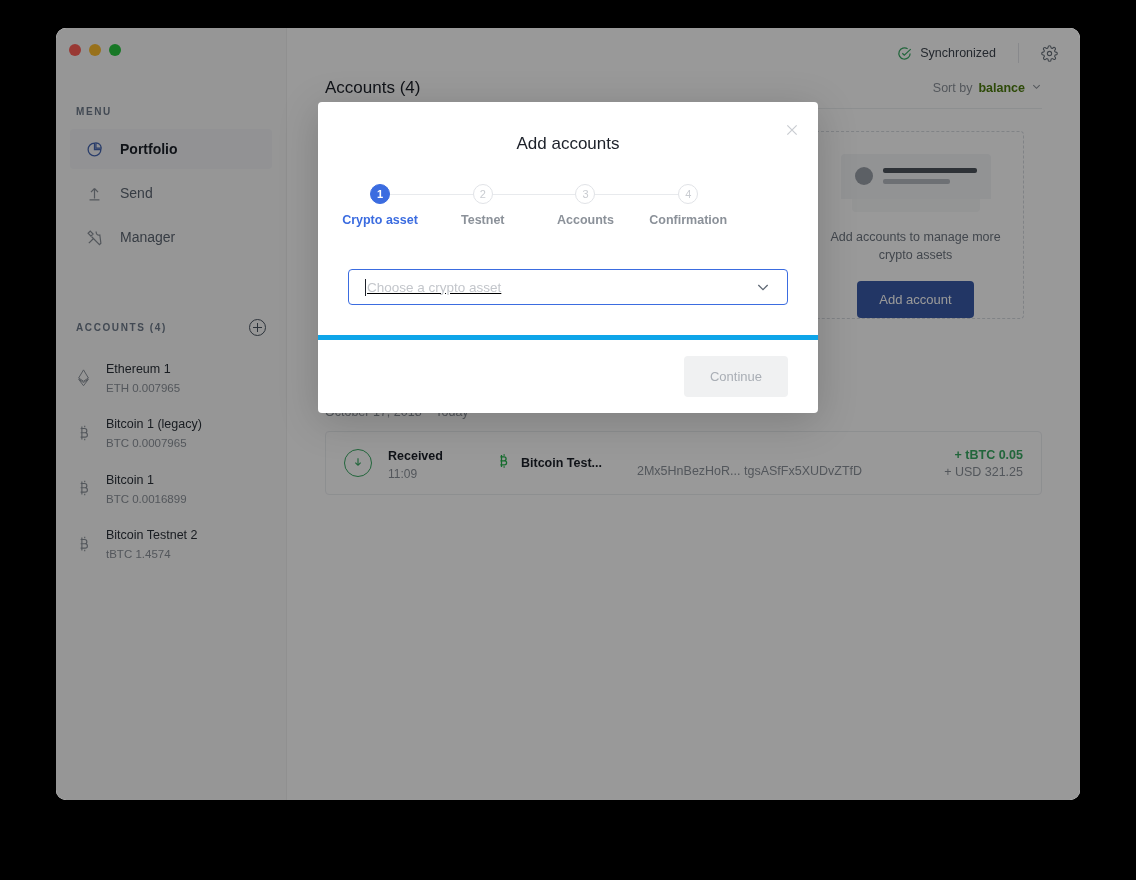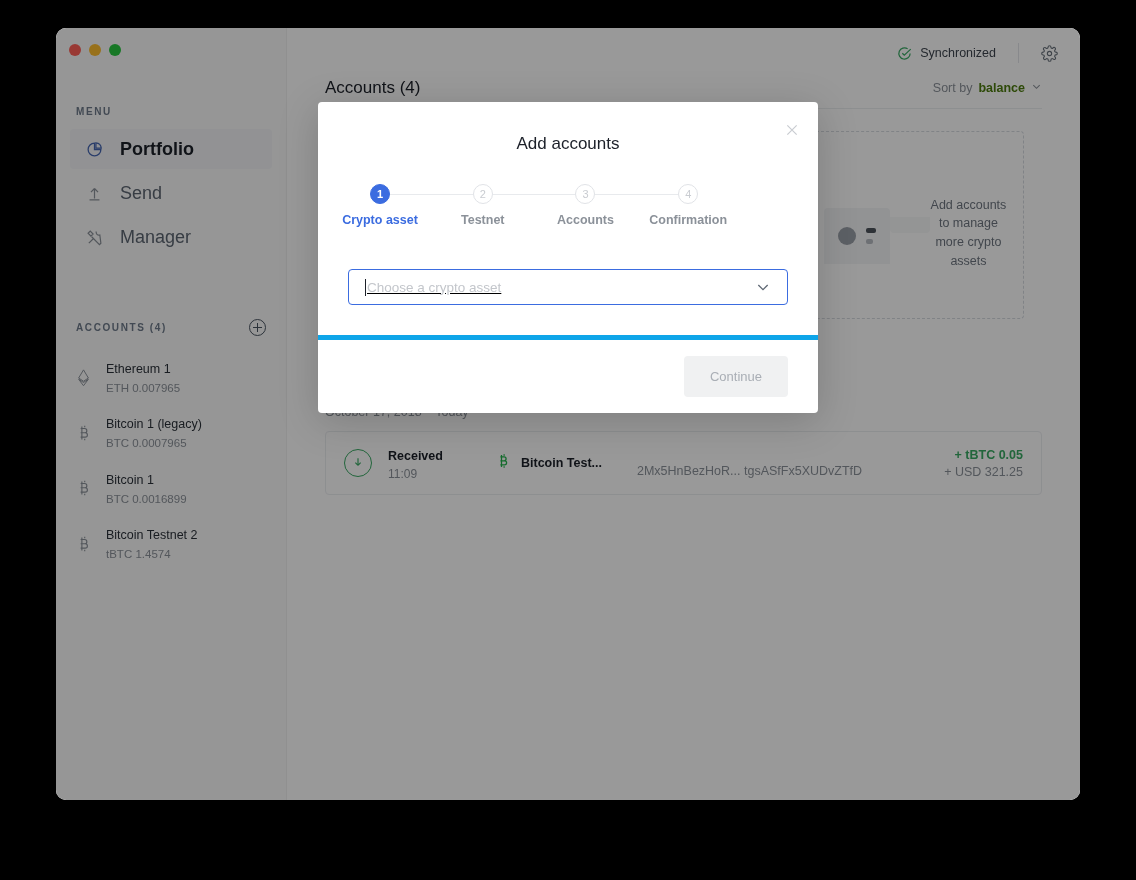--- a/index.html
+++ b/index.html
@@ -82,21 +82,21 @@
     display: flex; align-items: center; gap: 16px;
     height: 40px;
     margin: 4px 14px;
     padding: 0 14px;
     border-radius: 4px;
     cursor: pointer;
   }
   .menu-item.active { background: #f3f4f7; }
   .menu-item .mi-icon { width: 20px; height: 20px; display: flex; align-items: center; justify-content: center; color: #8b9199; }
   .menu-item.active .mi-icon { color: #4767b2; }
-  .menu-item .mi-label { font-size: 18px; color: #5d6672; }
+  .menu-item .mi-label { font-size: 14px; color: #5d6672; }
   .menu-item.active .mi-label { color: #1c2029; font-weight: 700; }
 
   .acct-item {
     display: flex; align-items: center; gap: 14px;
     padding: 9px 20px 9px 18px;
     cursor: pointer;
   }
   .acct-ico { width: 18px; height: 22px; display: flex; align-items: center; justify-content: center; color: #8b9199; flex: 0 0 18px; }
   .acct-name { font-size: 12.5px; color: #2b3139; line-height: 1.35; }
   .acct-bal { font-size: 11.5px; color: #8b9199; line-height: 1.35; }
@@ -149,21 +149,21 @@
   .card-name { font-size: 13.5px; color: #1c2029; font-weight: 700; margin-top: 2px; }
   .card-rule { height: 1px; background: #eceef1; margin: 14px 0 14px; }
   .card-amt { font-size: 17px; color: #1c2029; }
   .card-sub { font-size: 12.5px; color: #8b9199; margin-top: 4px; display: flex; gap: 12px; }
   .pos { color: #3aaa64; }
   .neg { color: #ea2e49; }
   .spark { position: absolute; left: 16px; right: 16px; bottom: 0; height: 74px; }
 
   .card.placeholder {
     border: 1px dashed #d6dae0;
-    display: flex; flex-direction: row; align-items: center;
+    display: flex; flex-direction: column; align-items: center;
     justify-content: flex-end;
     padding-top: 0;
   }
   .ph-card {
     width: 150px; height: 56px; background: #f4f5f7;
     border-radius: 4px 4px 0 0;
     margin-top: 22px;
     display: flex; align-items: center; gap: 10px; padding: 0 14px;
   }
   .ph-avatar { width: 18px; height: 18px; border-radius: 50%; background: #9aa0a8; }
@@ -450,20 +450,21 @@
         <div class="card placeholder">
           <div class="ph-card">
             <div class="ph-avatar"></div>
             <div class="ph-lines">
               <div class="ph-l1"></div>
               <div class="ph-l2"></div>
             </div>
           </div>
           <div class="ph-fade"></div>
           <div class="ph-text">Add accounts to manage more crypto assets</div>
+          <button class="ph-btn">Add account</button>
         </div>
       </div>
 
       <div class="ops-title">Last operations</div>
       <div class="ops-date">October 17, 2018 – Today</div>
 
       <div class="ops-box">
         <div class="op-row">
           <span class="op-ico">
             <svg width="14" height="14" viewBox="0 0 24 24" fill="none" stroke="currentColor" stroke-width="2">

